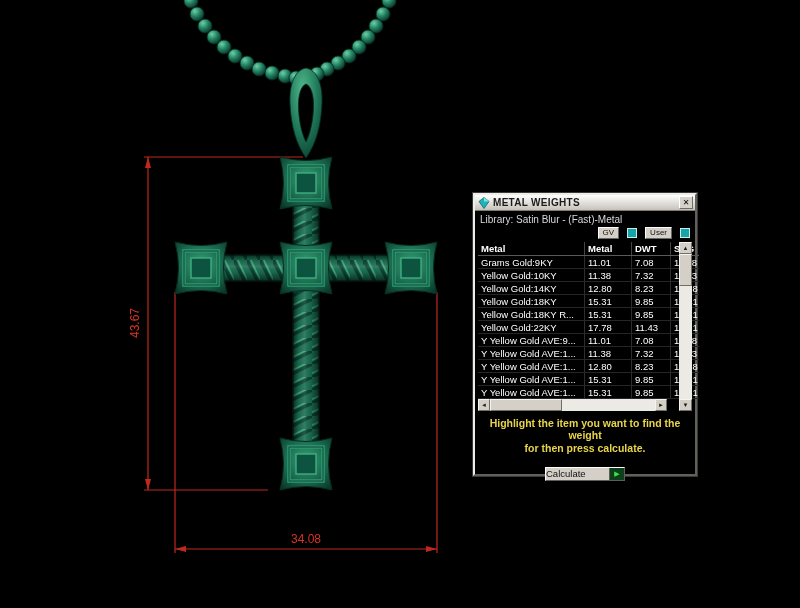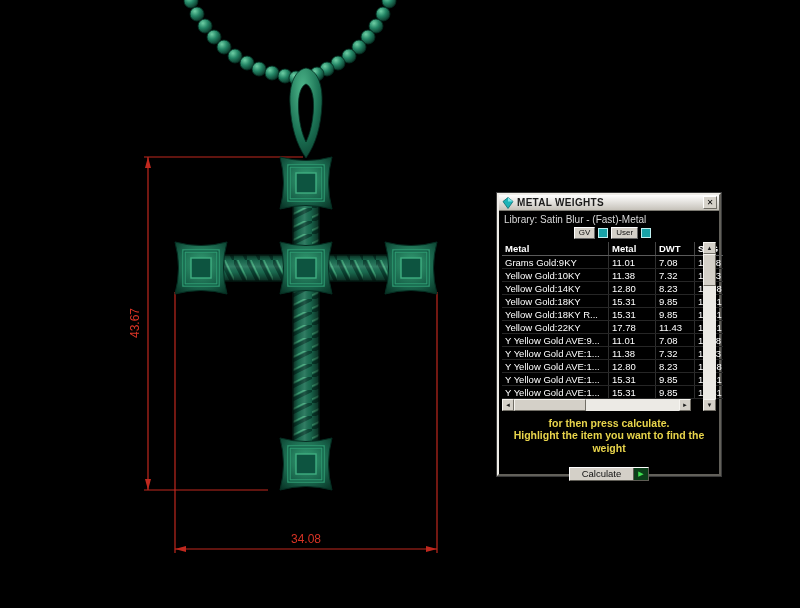--- a/index.html
+++ b/index.html
@@ -5,41 +5,41 @@
   html,body{margin:0;padding:0;}
   body{
     width:800px;height:608px;overflow:hidden;background:#000;
     font-family:"Liberation Sans",sans-serif;position:relative;
   }
   #stage{position:absolute;inset:0;width:800px;height:608px;background:#000;}
   #render-svg{position:absolute;left:0;top:0;}
 
   
   .dialog{
-    position:absolute;left:497px;top:193px;width:224px;height:283px;
+    position:absolute;left:473px;top:193px;width:224px;height:283px;
     background:#000;box-sizing:border-box;
     border:2px solid;border-color:#efede8 #62605a #62605a #efede8;
     box-shadow:0 0 0 1px #3a3a3a;
   }
   .titlebar{
     height:16px;background:linear-gradient(#ffffff,#c6c2ba);
     display:flex;align-items:center;gap:3px;padding:0 2px;box-sizing:border-box;
     border-bottom:1px solid #7c7a72;
   }
   .titlebar .title{font-size:10px;font-weight:bold;color:#1b1b1b;letter-spacing:.3px;}
   .app-icon{width:13px;height:13px;display:flex;align-items:center;justify-content:center;}
   .close-btn{
     margin-left:auto;width:14px;height:13px;padding:0;
     background:#d6d2ca;border:1px solid;border-color:#fff #6e6c64 #6e6c64 #fff;
     font-size:8px;line-height:1;color:#000;display:flex;align-items:center;justify-content:center;
     font-family:"Liberation Sans",sans-serif;
   }
   .dialog-body{position:relative;height:calc(100% - 16px);}
   .library-line{margin:3px 0 0 5px;font-size:10px;color:#d8d8d8;}
-  .toggles{display:flex;justify-content:center;align-items:center;gap:3px;margin:2px 5px 3px 12px;}
+  .toggles{display:flex;justify-content:flex-end;align-items:center;gap:8px;margin:2px 5px 3px 12px;}
   .mini-btn{
     height:12px;padding:0 4px;font-size:8px;line-height:10px;color:#111;
     background:#d4d0c8;border:1px solid;border-color:#fff #666 #666 #fff;
     font-family:"Liberation Sans",sans-serif;
   }
   .teal-chip{width:10px;height:10px;background:#18a3a8;border:1px solid #bfeff0;box-sizing:border-box;}
 
   .table-area{display:flex;margin:0 3px;gap:12px;}
   .table-col{flex:1;min-width:0;display:flex;flex-direction:column;}
   table.metal-table{border-collapse:collapse;width:100%;table-layout:fixed;color:#fff;font-size:9.5px;}
@@ -92,21 +92,21 @@
   }
   .hint{
     margin-top:6px;text-align:center;color:#e8d44b;font-size:10.5px;font-weight:bold;line-height:1.18;
   }
   .calc-row{margin-top:9px;text-align:center;}
   .calc-btn{
     display:inline-flex;align-items:center;width:80px;height:14px;box-sizing:border-box;padding:0;
     background:#d4d0c8;border:1px solid;border-color:#fff #5f5d55 #5f5d55 #fff;
     font-size:9.5px;color:#111;font-family:"Liberation Sans",sans-serif;
   }
-  .calc-btn .calc-label{flex:1;text-align:center;}
+  .calc-btn .calc-label{flex:1;text-align:left;}
   .calc-arrow{
     width:14px;height:100%;background:#0c3f1a;color:#3fe050;
     font-size:7px;line-height:12px;text-align:center;border-left:1px solid #5f5d55;
   }
 </style>
 </head>
 <body>
 
 <div id="stage">
 
@@ -337,22 +337,22 @@
           <div class="sb-btn">▲</div>
           <div class="sb-track">
             <div class="sb-thumb"></div>
           </div>
           <div class="sb-btn">▼</div>
         </div>
       </div>
 
 
       <div class="hint">
+        <div>Highlight the item you want to find the weight</div>
         <div>for then press calculate.</div>
-        <div>Highlight the item you want to find the weight</div>
       </div>
 
       <div class="calc-row">
         <button class="calc-btn">
           <span class="calc-label">Calculate</span>
           <span class="calc-arrow">▶</span>
         </button>
       </div>
     </div>
   </div>

